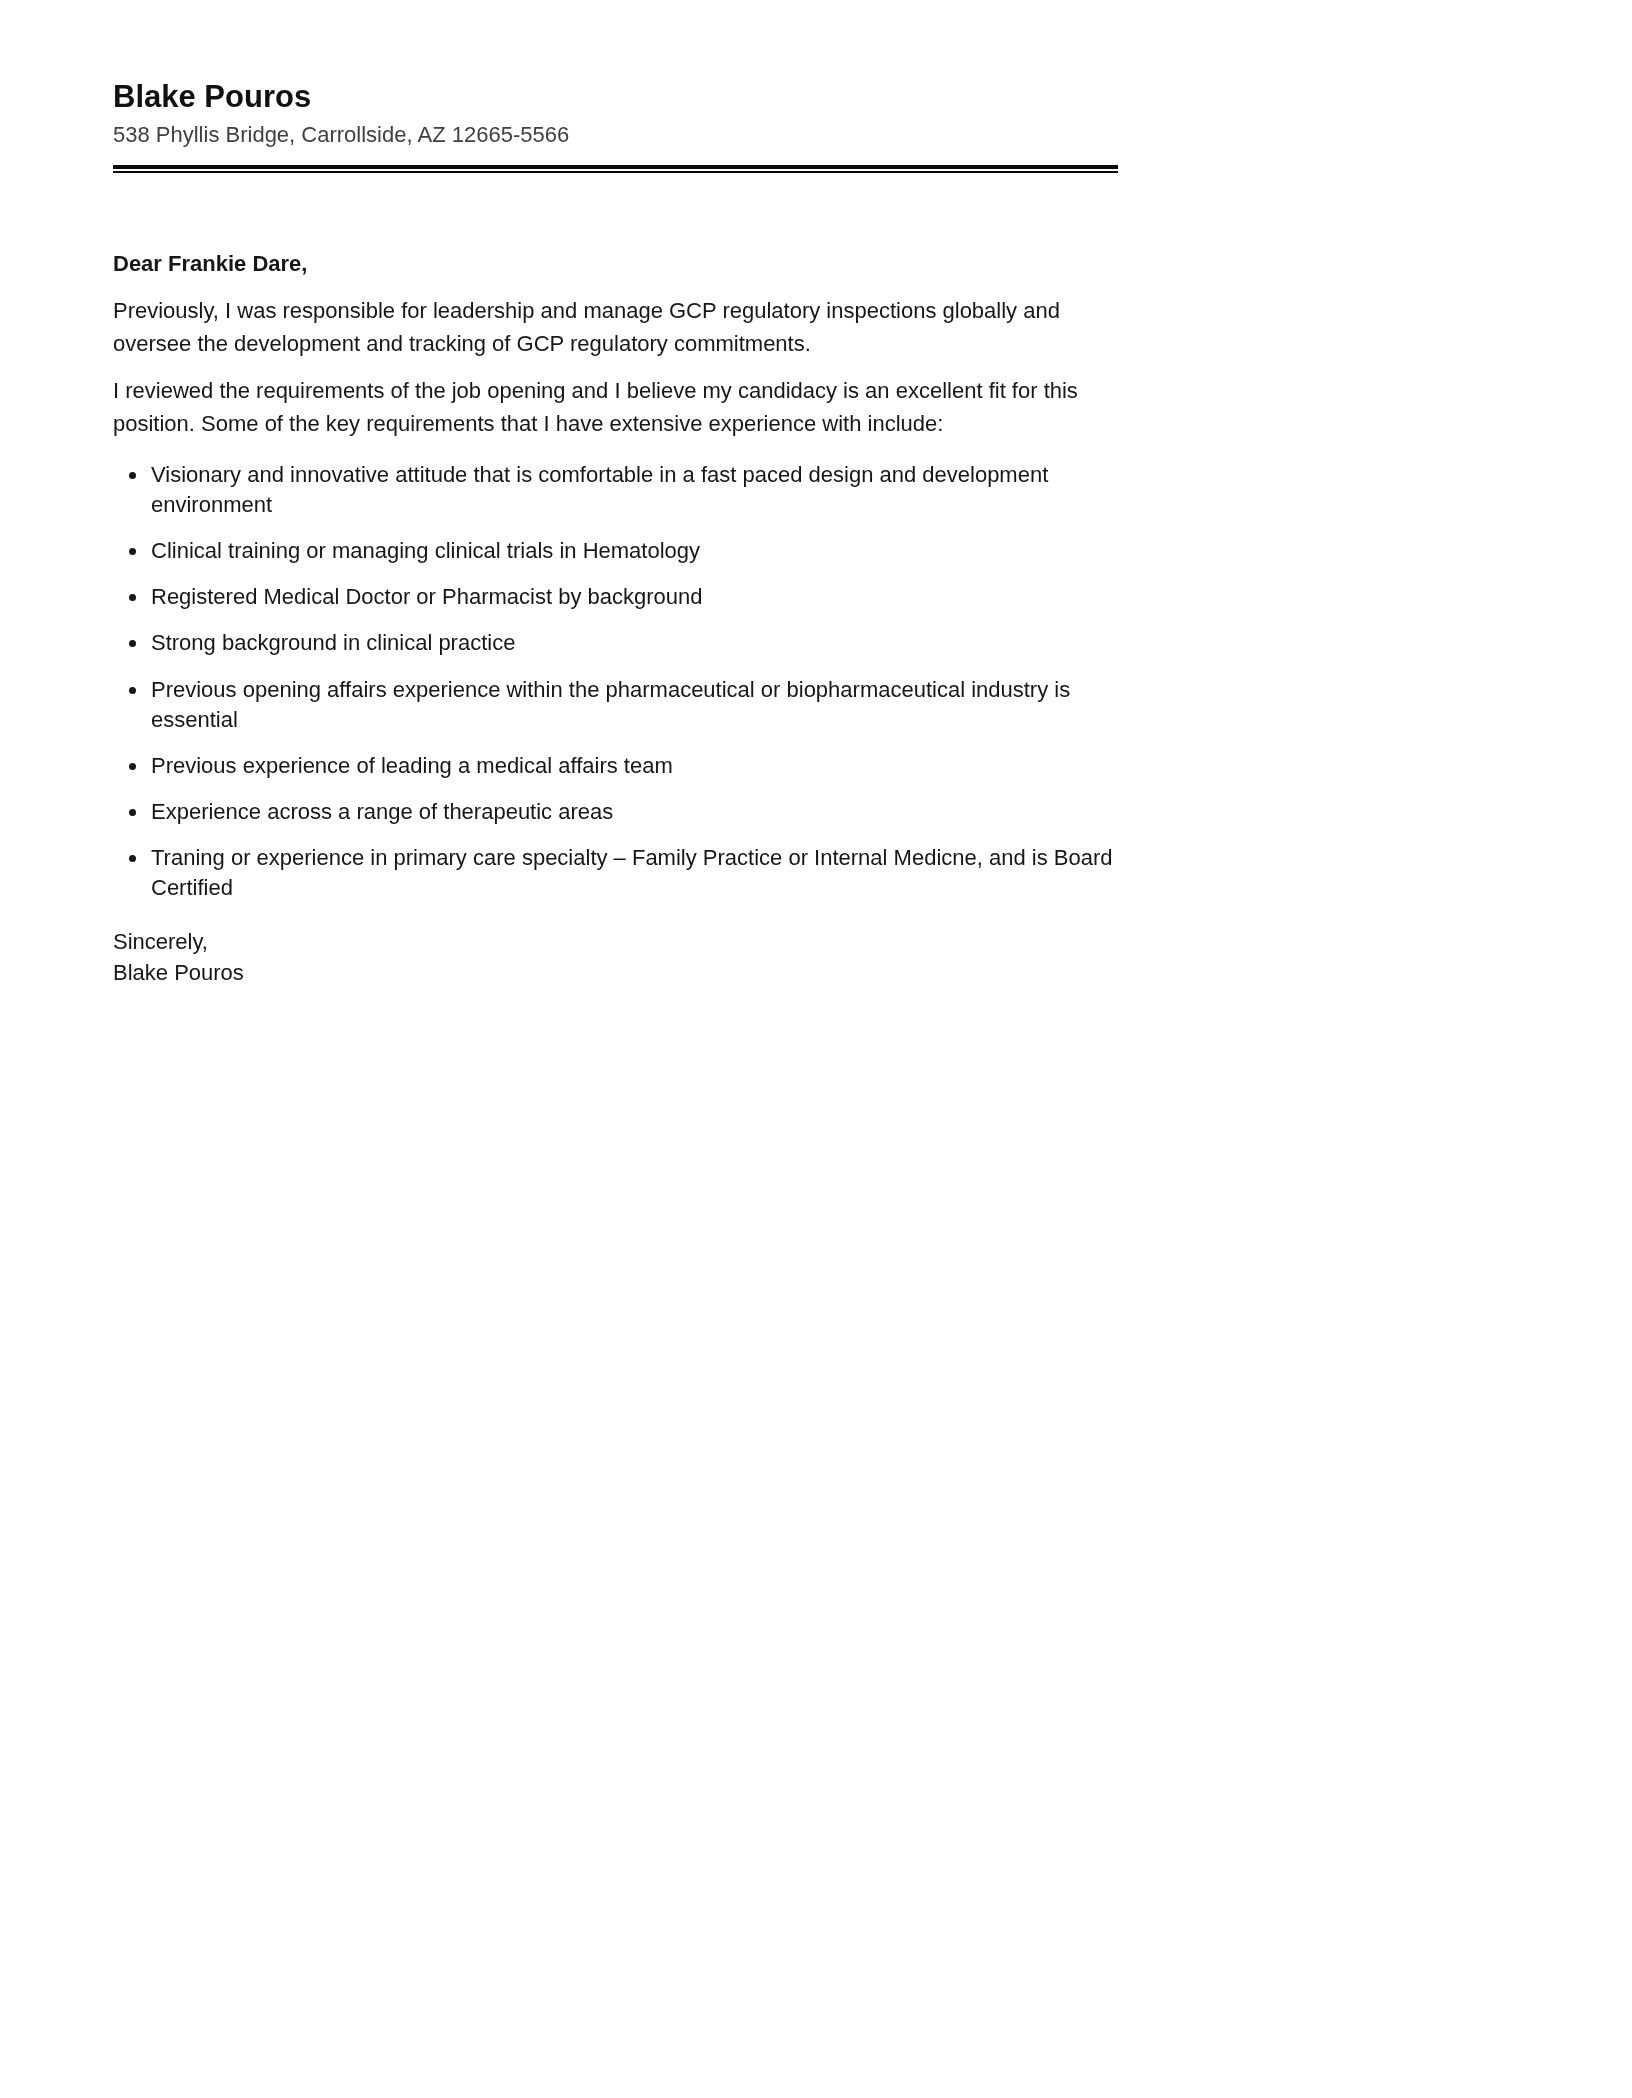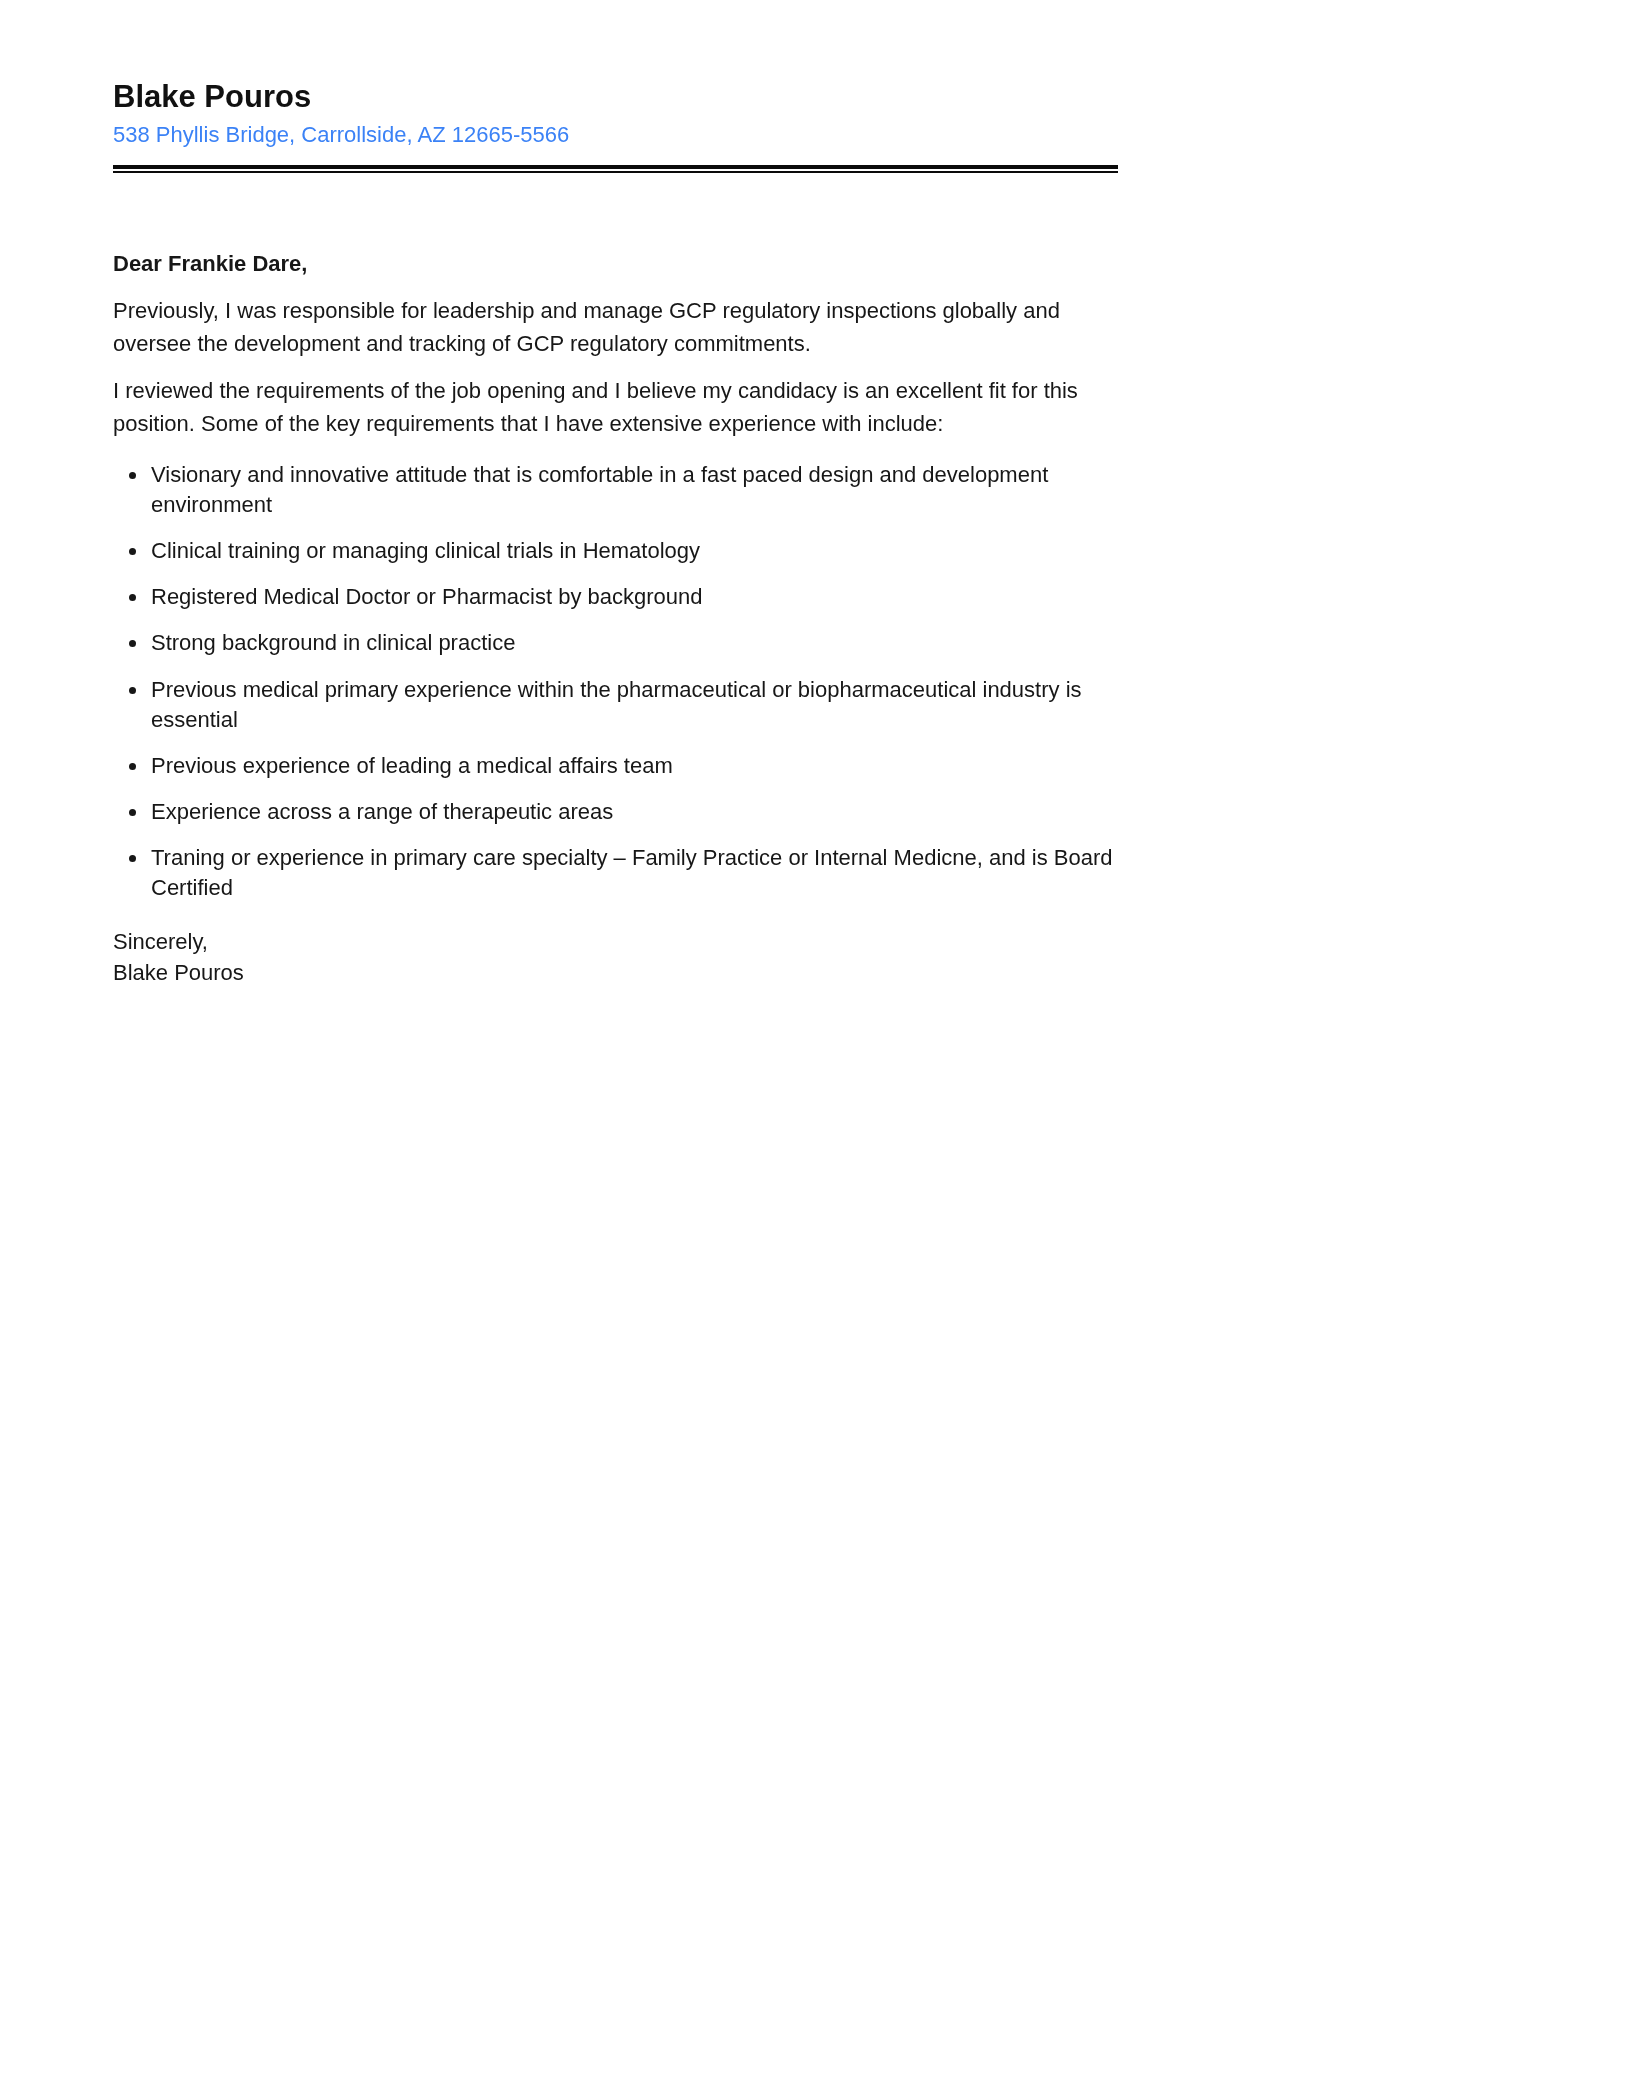--- a/index.html
+++ b/index.html
@@ -35,21 +35,21 @@
       font-size: 31px;
       font-weight: bold;
       line-height: 1.2;
       color: #111111;
     }
 
     .sender-address {
       font-size: 22px;
       line-height: 1.4;
       margin-top: 5px;
-      color: #3b82f6;
+      color: #404040;
     }
 
     
     .divider {
       margin-top: 14px;
       width: 1005px;
     }
     .divider .bar-thick {
       height: 4px;
       background: #0a0a0a;
@@ -128,21 +128,21 @@
 
       <p>Previously, I was responsible for leadership and manage GCP regulatory inspections globally and oversee the development and tracking of GCP regulatory commitments.</p>
 
       <p>I reviewed the requirements of the job opening and I believe my candidacy is an excellent fit for this position. Some of the key requirements that I have extensive experience with include:</p>
 
       <ul class="requirements">
         <li>Visionary and innovative attitude that is comfortable in a fast paced design and development environment</li>
         <li>Clinical training or managing clinical trials in Hematology</li>
         <li>Registered Medical Doctor or Pharmacist by background</li>
         <li>Strong background in clinical practice</li>
-        <li>Previous medical primary experience within the pharmaceutical or biopharmaceutical industry is essential</li>
+        <li>Previous opening affairs experience within the pharmaceutical or biopharmaceutical industry is essential</li>
         <li>Previous experience of leading a medical affairs team</li>
         <li>Experience across a range of therapeutic areas</li>
         <li>Traning or experience in primary care specialty – Family Practice or Internal Medicne, and is Board Certified</li>
       </ul>
 
 
       <div class="signoff-block">
         <p>Sincerely,</p>
         <p>Blake Pouros</p>
       </div>

